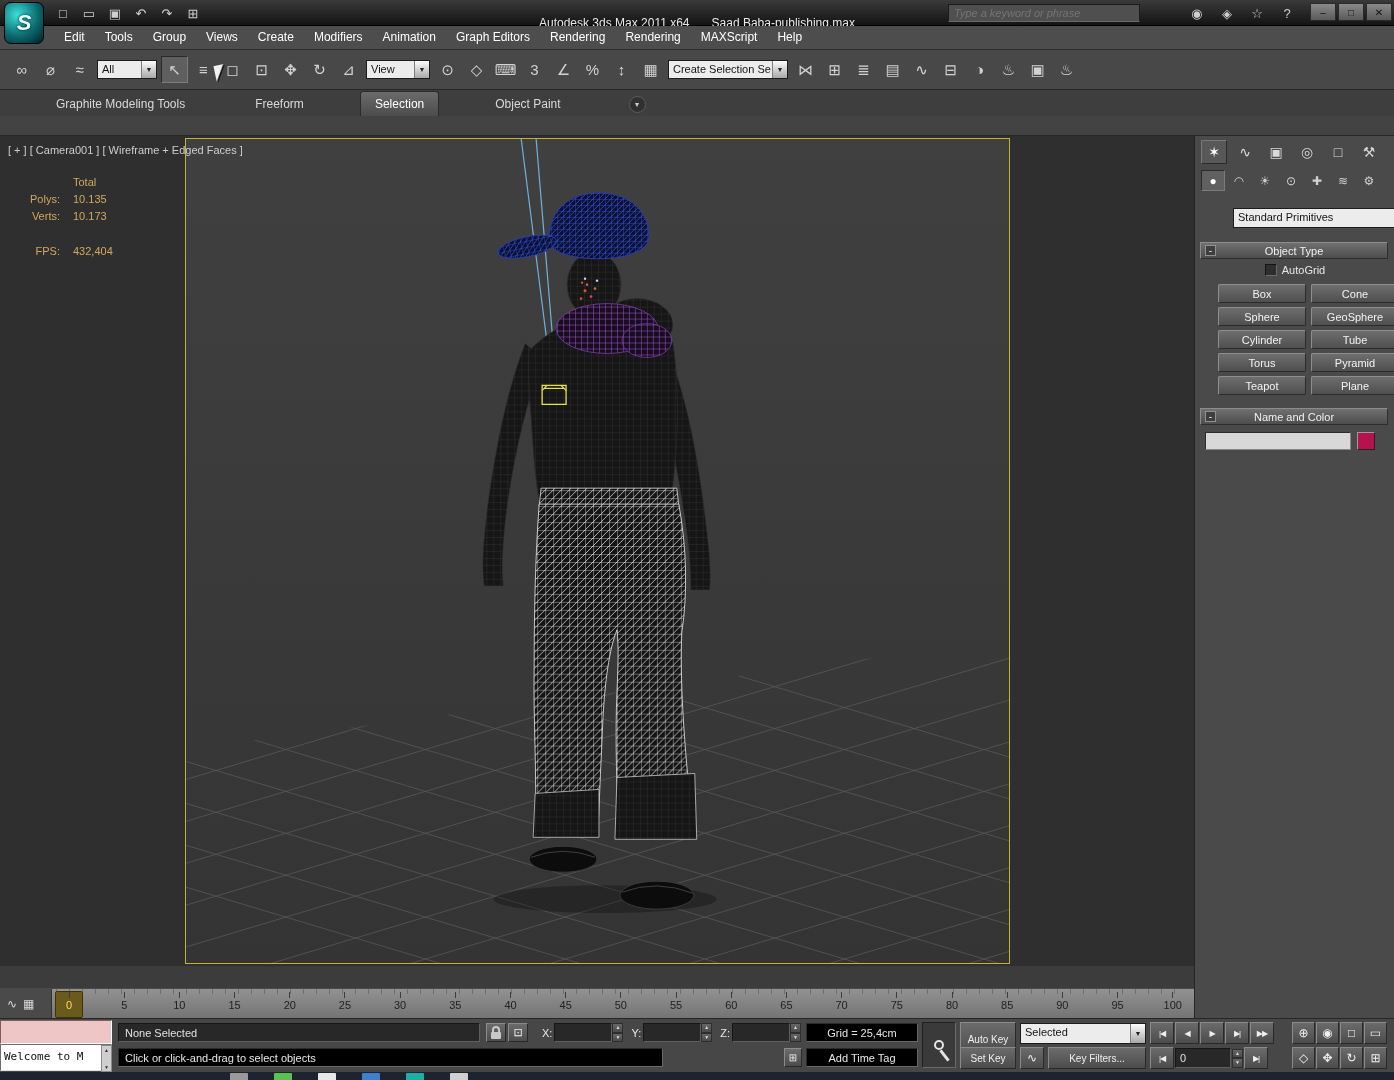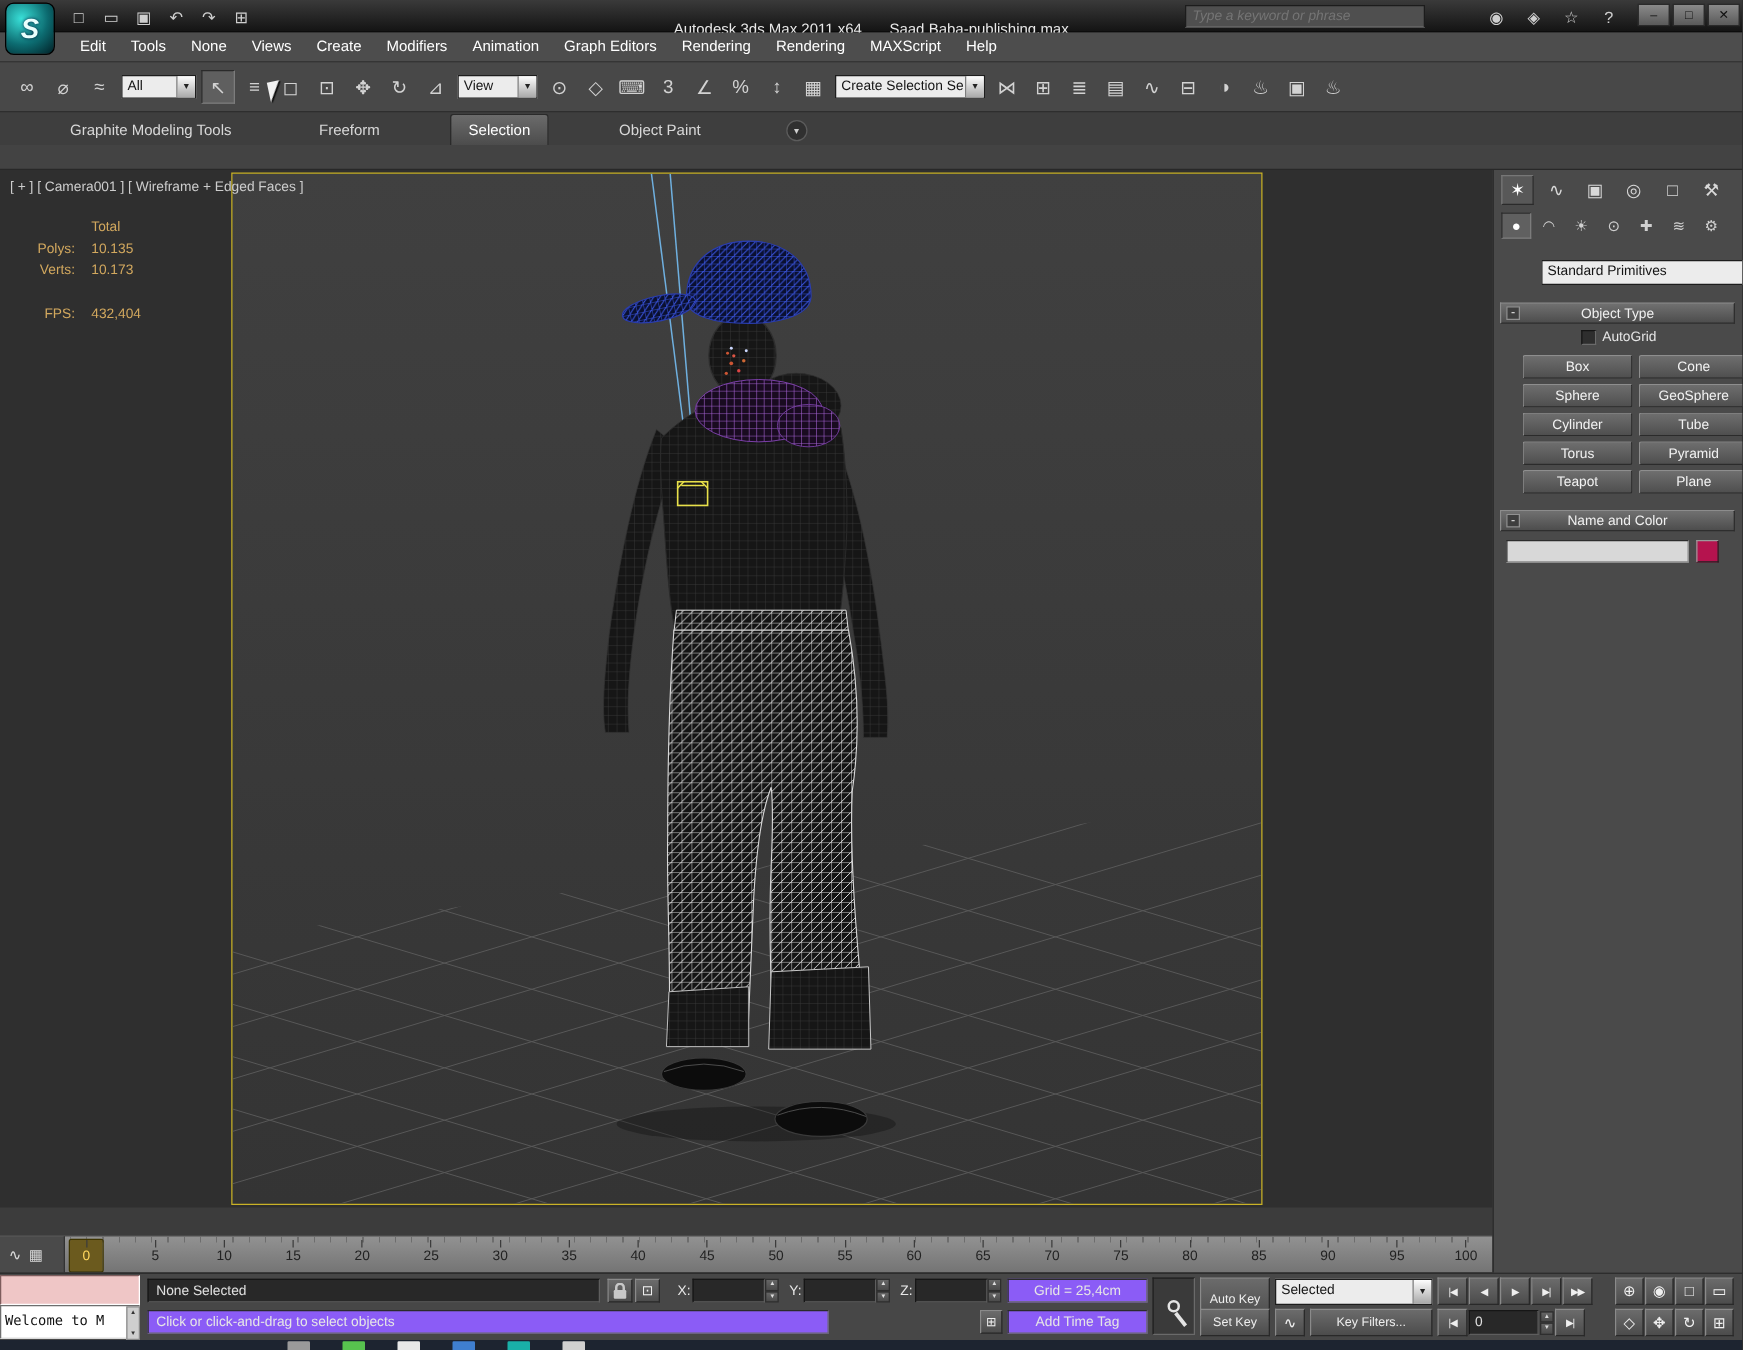--- a/index.html
+++ b/index.html
@@ -97,21 +97,21 @@
   .tick .bar { width:1px; height:6px; background:#3c3c3c; }
   .tick .num { font-size:11px; color:#222; margin-top:1px; }
   .tick.current { background:#6b5a1e; outline:1px solid #3e3400; border-radius:1px; }
   .tick.current .num { color:#ffd75e; }
 
   
   #statusbar { position:absolute; left:0; top:1018px; width:1394px; height:54px; background:#474747;
                border-top:1px solid #262626; }
   .field { background:#282828; border:1px solid; border-color:#161616 #5e5e5e #5e5e5e #161616;
            color:#e0e0e0; font-size:11px; }
-  .flatpanel { background:#8b5cf6; border:1px solid; border-color:#2b2b2b #686868 #686868 #2b2b2b;
+  .flatpanel { background:#000000; border:1px solid; border-color:#2b2b2b #686868 #686868 #2b2b2b;
                color:#e6e6e6; display:flex; align-items:center; justify-content:center; }
   .sbtn { background:linear-gradient(#6b6b6b,#4c4c4c); border:1px solid; border-color:#8a8a8a #292929 #292929 #8a8a8a;
           color:#efefef; font-size:10px; display:flex; align-items:center; justify-content:center; }
   #listener { position:absolute; left:0; top:1px; width:112px; height:52px; }
   #listener .l-pink { height:24px; background:#efc6c6; border:1px solid; border-color:#7d5c5c #fff #fff #7d5c5c; }
   #listener .l-white { height:27px; background:#fff; border:1px solid; border-color:#6e6e6e #ddd #ddd #6e6e6e;
                        color:#111; font-family:"DejaVu Sans Mono", monospace; font-size:11px;
                        padding:5px 0 0 3px; white-space:nowrap; overflow:hidden; }
   #listener .l-scroll { position:absolute; right:0; top:25px; bottom:0; width:11px; background:#cfcfcf;
                         border:1px solid #8a8a8a; display:flex; flex-direction:column; justify-content:space-between;
@@ -249,21 +249,21 @@
         <div class="wbtn">
           <span>✕</span>
         </div>
       </div>
   </div>
 
   <div id="menubar">
 
   <div class="menu-item">Edit</div>
       <div class="menu-item">Tools</div>
-      <div class="menu-item">None</div>
+      <div class="menu-item">Group</div>
       <div class="menu-item">Views</div>
       <div class="menu-item">Create</div>
       <div class="menu-item">Modifiers</div>
       <div class="menu-item">Animation</div>
       <div class="menu-item">Graph Editors</div>
       <div class="menu-item">Rendering</div>
       <div class="menu-item">Rendering</div>
       <div class="menu-item">MAXScript</div>
       <div class="menu-item">Help</div>
     </div>

